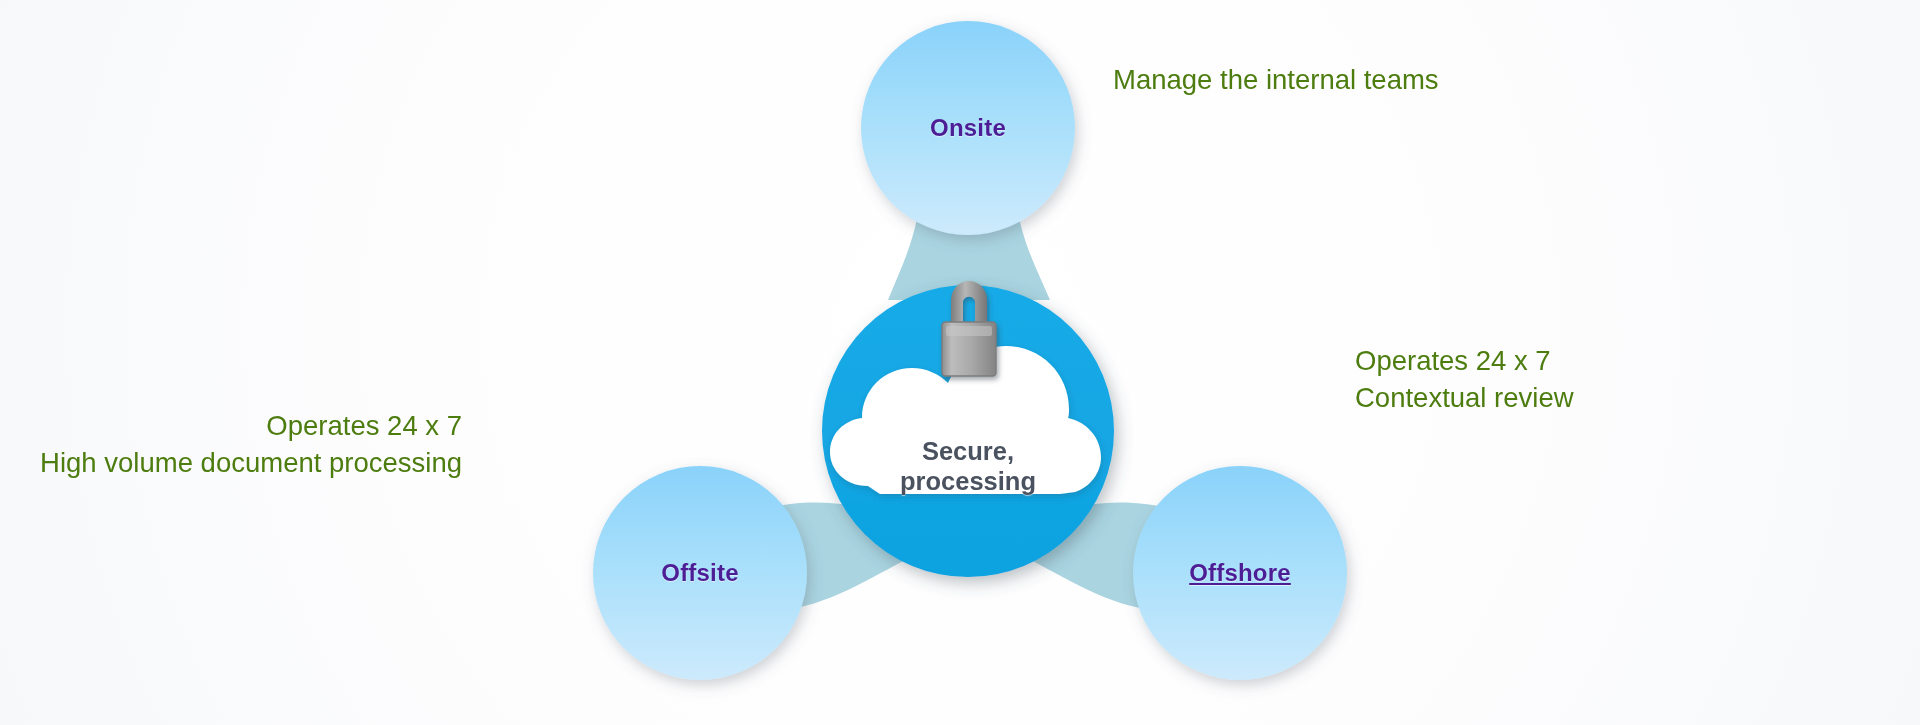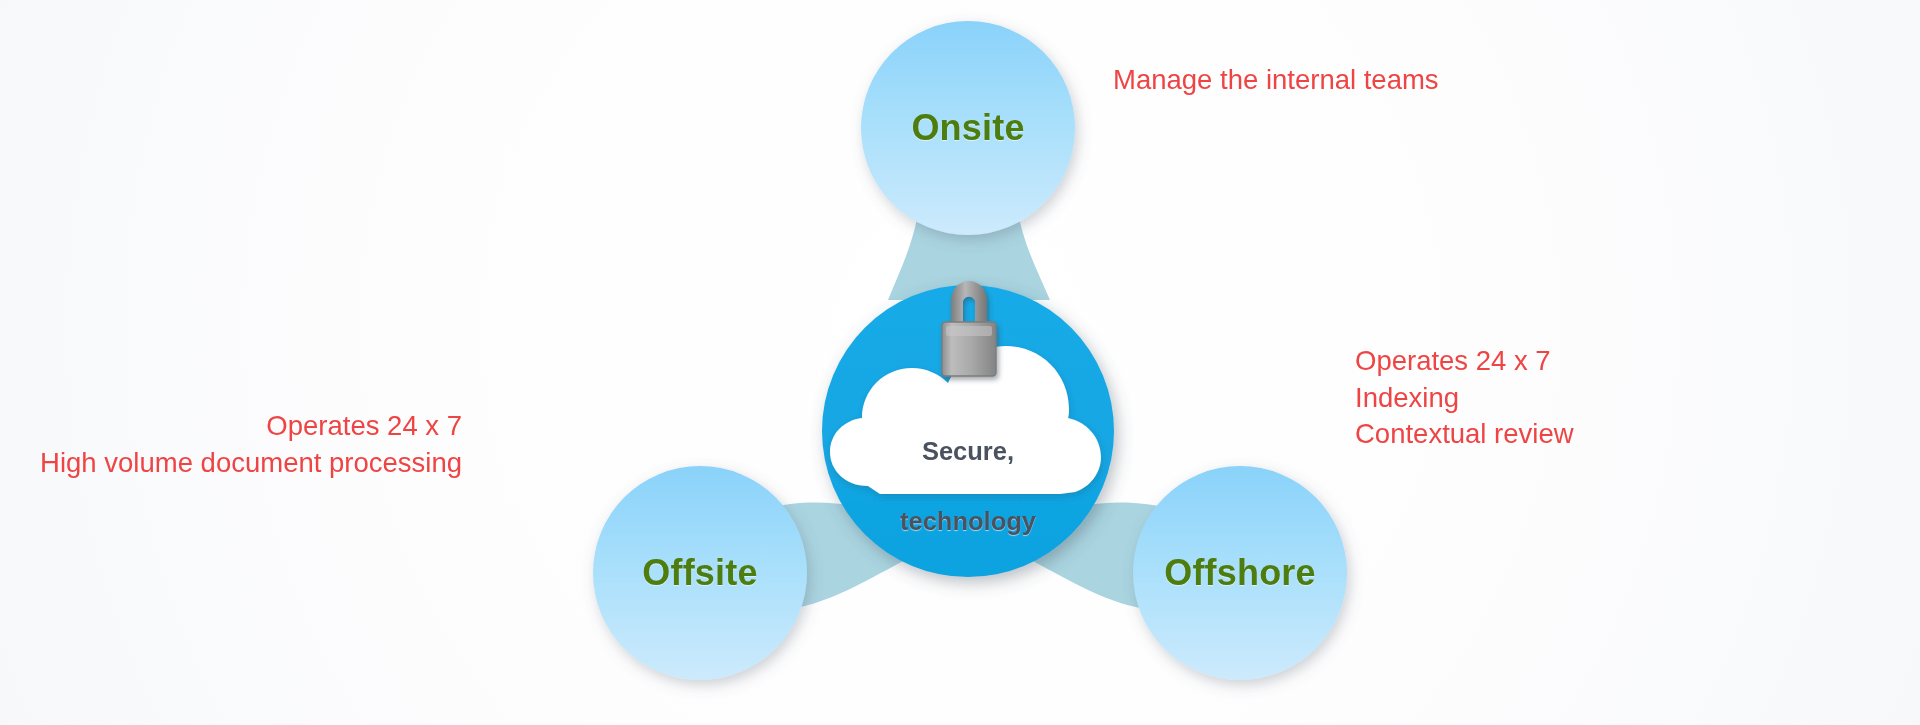--- a/index.html
+++ b/index.html
@@ -35,49 +35,49 @@
     left: 0;
     top: 0;
     width: 1920px;
     height: 725px;
   }
 
   
   .node-label {
     position: absolute;
     transform: translate(-50%, -50%);
-    font-size: 36px;
+    font-size: 24px;
     font-weight: bold;
-    color: #4d7c0f;
+    color: #4c1d95;
     letter-spacing: 0.2px;
     white-space: nowrap;
     text-shadow: 0 1px 1px rgba(255,255,255,0.55);
     text-align: center;
   }
 
   
   .hub-text {
     position: absolute;
     left: 968px;
     top: 466px;
     transform: translate(-50%, -50%);
     width: 210px;
     text-align: center;
     font-size: 25.5px;
     line-height: 30px;
     font-weight: bold;
     color: #4a5260;
     text-shadow: 0 1px 1px rgba(255,255,255,0.6);
   }
-  .hub-text span { display: block; margin-top: 40px; }
+  .hub-text span { display: block; }
 
   
   .callout {
     position: absolute;
-    color: #ef4444;
+    color: #4d7c0f;
     font-size: 27.5px;
     line-height: 36.5px;
     white-space: nowrap;
   }
   .callout .line { display: block; }
 
   .callout-onsite {
     left: 1113px;
     top: 62px;
     text-align: left;
@@ -193,35 +193,34 @@
                L 951,326
                Z" fill="url(#lockShackle)"></path>
 
       <rect x="942" y="322" width="54" height="54" rx="3.5" ry="3.5" fill="url(#lockBody)" stroke="#7c7c7c" stroke-width="1.4"></rect>
       <rect x="946" y="326" width="46" height="10" rx="2" ry="2" fill="#c9c9c9" opacity="0.55"></rect>
     </g>
   </svg>
 
   <div class="hub-text">
     <span>Secure,</span>
-    <span>technology</span>
+    <span>processing</span>
   </div>
 
   <div class="node-label" style="left:968px; top:128px;">Onsite</div>
   <div class="node-label" style="left:700px; top:573px;">Offsite</div>
-  <div class="node-label" style="left:1240px; top:573px;">Offshore</div>
+  <div class="node-label" style="left:1240px; top:573px;text-decoration:underline;">Offshore</div>
 
   <div class="callout callout-onsite">
     <span class="line">Manage the internal teams</span>
   </div>
 
   <div class="callout callout-offsite">
     <span class="line">Operates 24 x 7</span>
     <span class="line">High volume document processing</span>
   </div>
 
   <div class="callout callout-offshore">
     <span class="line">Operates 24 x 7</span>
-    <span class="line">Indexing</span>
     <span class="line">Contextual review</span>
   </div>
 
 </div>
 
 </body></html>

